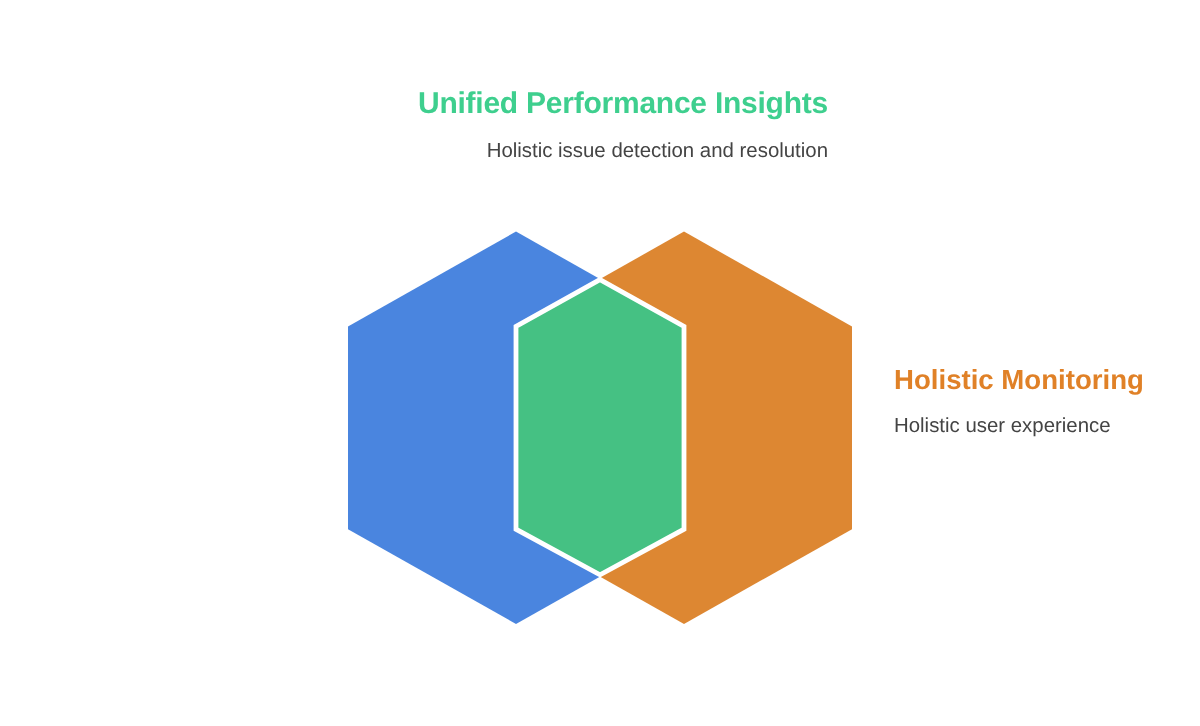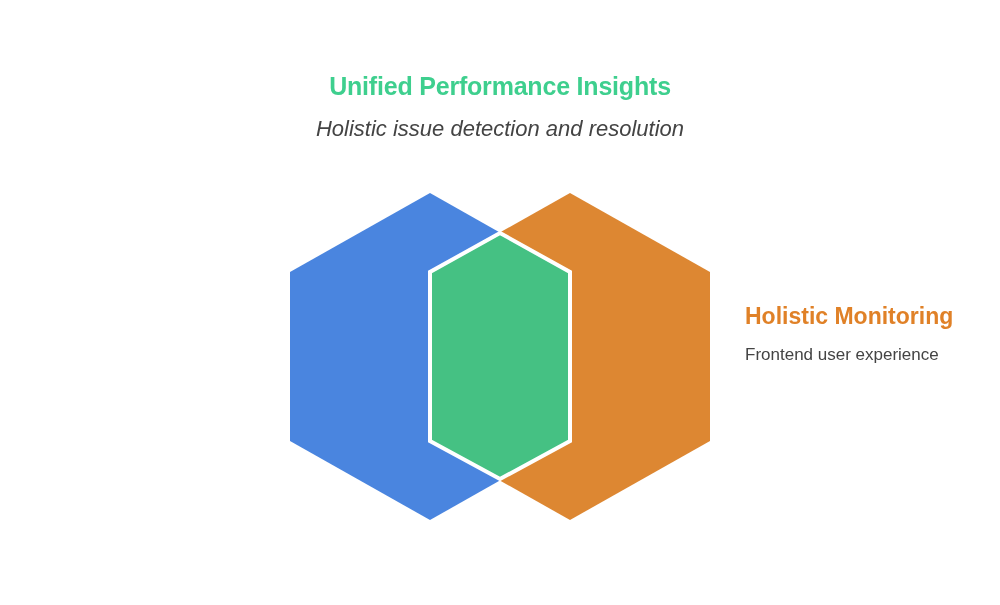--- a/index.html
+++ b/index.html
@@ -40,30 +40,29 @@
     color: #444444;
     line-height: 1.28;
     margin: 0;
   }
 
   
   #center-label {
     left: 310px;
     top: 72px;
     width: 380px;
-    text-align: center;
+    text-align: right;
   }
   #center-label .label-title {
     font-size: 25px;
     letter-spacing: -0.2px;
   }
   #center-label .label-desc {
-    font-size: 22px;
+    font-size: 17px;
     margin-top: 13px;
-    font-style: italic;
   }
 
   
   #left-label {
     left: 10px;
     top: 305px;
     width: 248px;
     text-align: right;
   }
   #left-label .label-title {
@@ -104,16 +103,16 @@
   </svg>
 
   <div class="label-block" id="center-label">
     <p class="label-title" style="color:#3ecf8e;">Unified Performance Insights</p>
     <p class="label-desc">Holistic issue detection and resolution</p>
   </div>
 
 
   <div class="label-block" id="right-label">
     <p class="label-title" style="color:#e08127;">Holistic Monitoring</p>
-    <p class="label-desc">Frontend user experience</p>
+    <p class="label-desc">Holistic user experience</p>
   </div>
 
 </div>
 
 </body></html>

